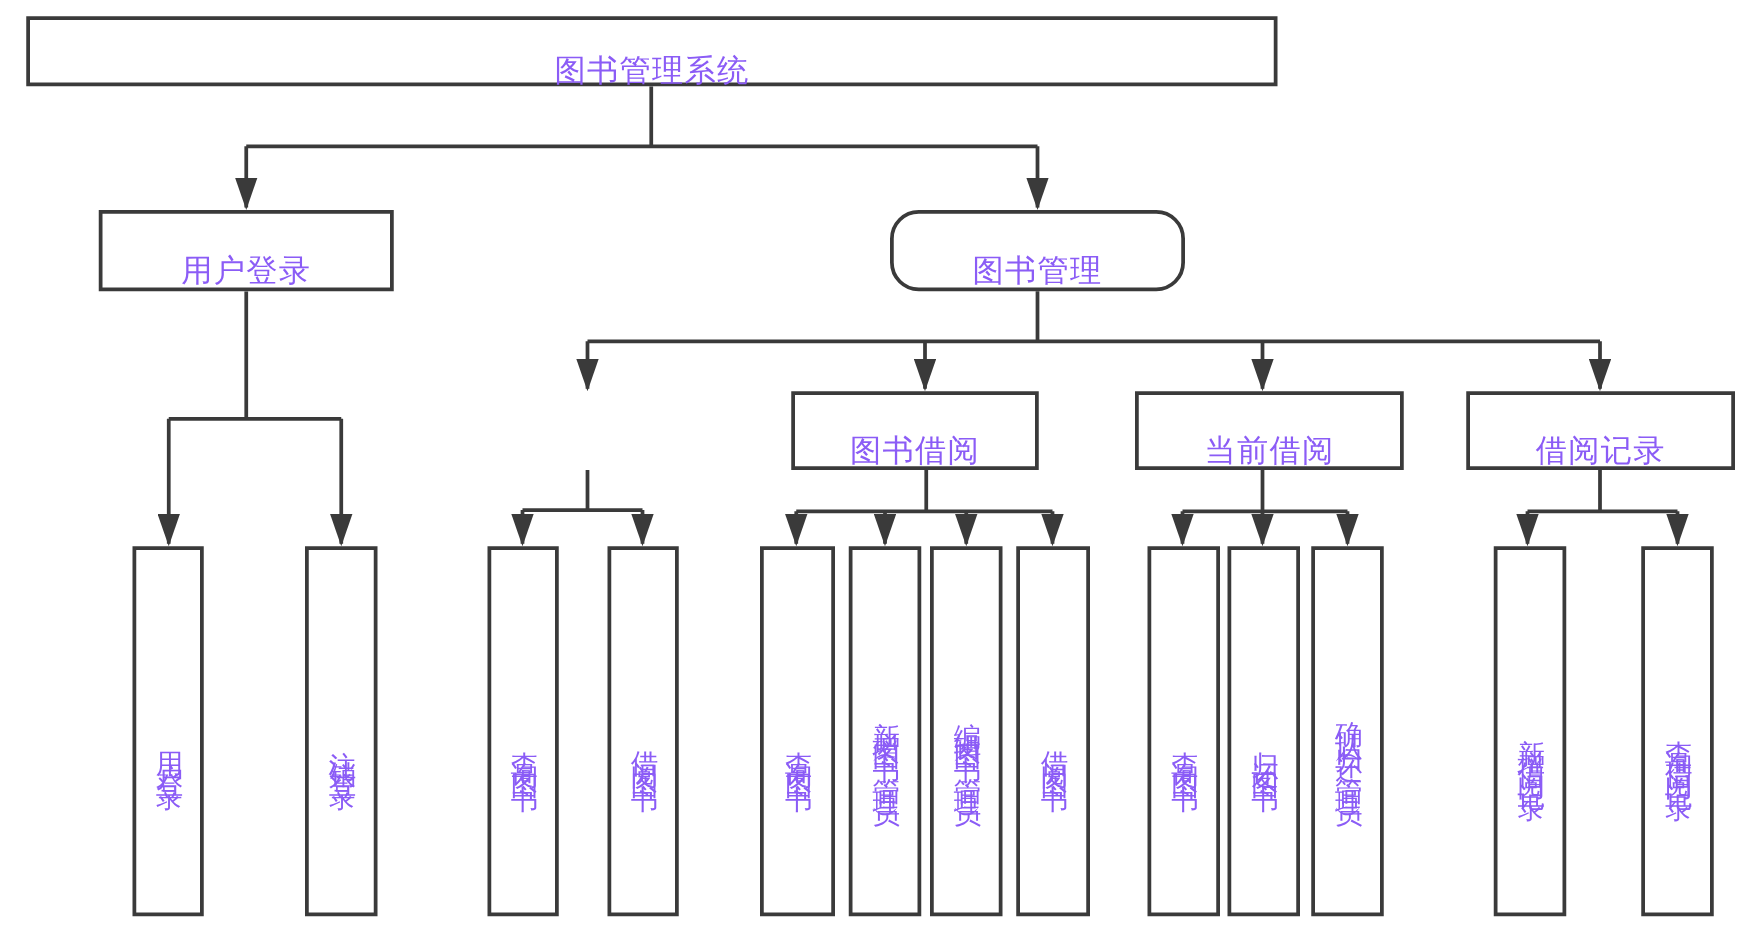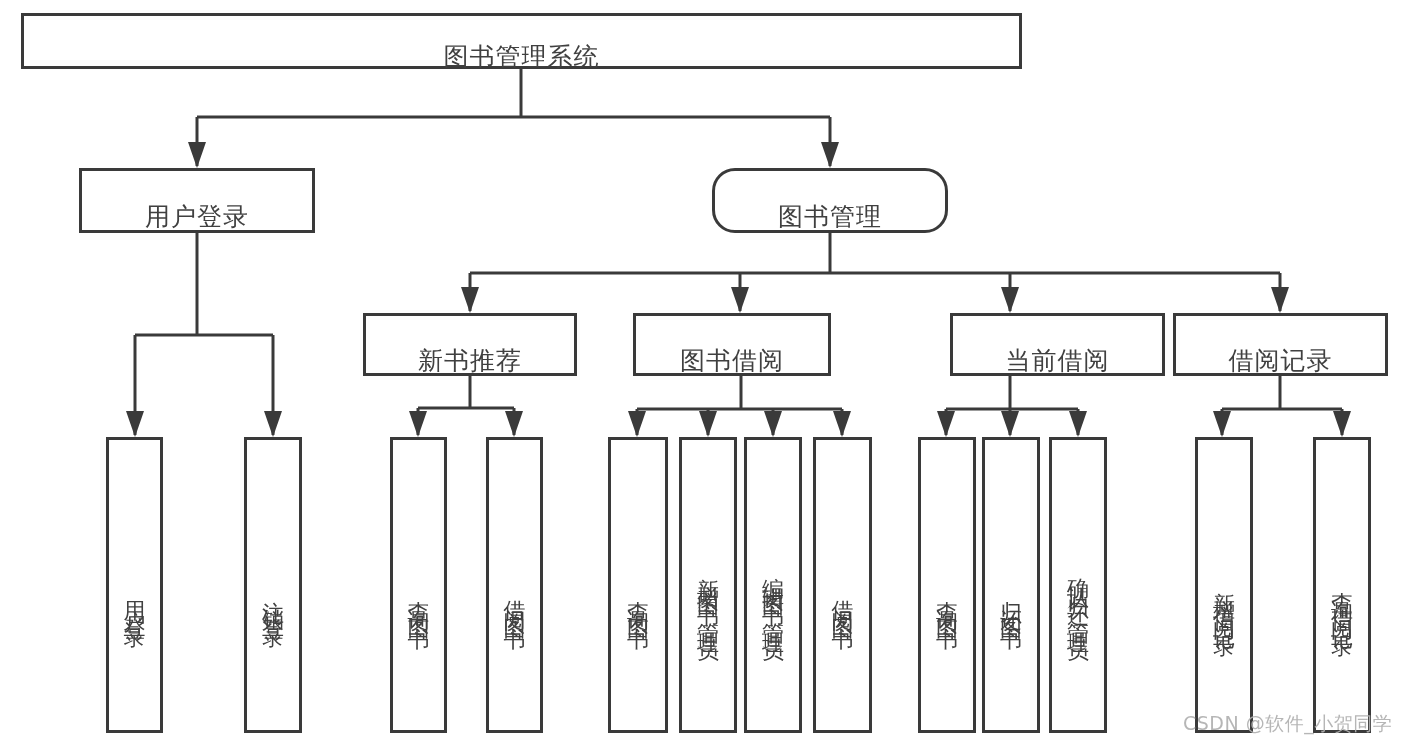--- a/index.html
+++ b/index.html
@@ -25,21 +25,21 @@
     border: 3px solid #3a3a3a;
     display: flex;
     align-items: center;
     justify-content: center;
     z-index: 1;
   }
   .node .label {
     font-size: 25px;
     letter-spacing: 1px;
     white-space: nowrap;
-    color: #404040;
+    color: #8b5cf6;
     margin-top: 31px;
   }
   .node.vert .label {
     writing-mode: vertical-rl;
     text-orientation: mixed;
     font-size: 22px;
     line-height: 1.1;
     letter-spacing: 9px;
     white-space: normal;
   }
@@ -114,27 +114,24 @@
     <span class="label">图书管理系统</span>
   </div>
 
   <div class="node" style="left:79px; top:168px; width:236px; height:65px;">
     <span class="label">用户登录</span>
   </div>
   <div class="node" style="left:712px; top:168px; width:236px; height:65px;border-radius:23px;">
     <span class="label">图书管理</span>
   </div>
 
-  <div class="node" style="left:363px; top:313px; width:214px; height:63px;">
-    <span class="label">新书推荐</span>
-  </div>
   <div class="node" style="left:633px; top:313px; width:198px; height:63px;">
     <span class="label">图书借阅</span>
   </div>
-  <div class="node" style="left:950px; top:313px; width:215px; height:63px;text-align:center;">
+  <div class="node" style="left:908px; top:313px; width:215px; height:63px;text-align:center;">
     <span class="label">当前借阅</span>
   </div>
   <div class="node" style="left:1173px; top:313px; width:215px; height:63px;">
     <span class="label">借阅记录</span>
   </div>
 
   <div class="node vert" style="left:106px; top:437px; width:57px; height:296px;">
     <span class="label">用户登录</span>
   </div>
   <div class="node vert" style="left:244px; top:437px; width:58px; height:296px;">
@@ -171,15 +168,14 @@
     <span class="label">确认归还（管理员）</span>
   </div>
 
   <div class="node vert" style="left:1195px; top:437px; width:58px; height:296px;">
     <span class="label">新增借阅记录</span>
   </div>
   <div class="node vert" style="left:1313px; top:437px; width:58px; height:296px;">
     <span class="label">查询借阅记录</span>
   </div>
 
-  <div class="watermark">CSDN @软件_小贺同学</div>
 
 </div>
 
 </body></html>

